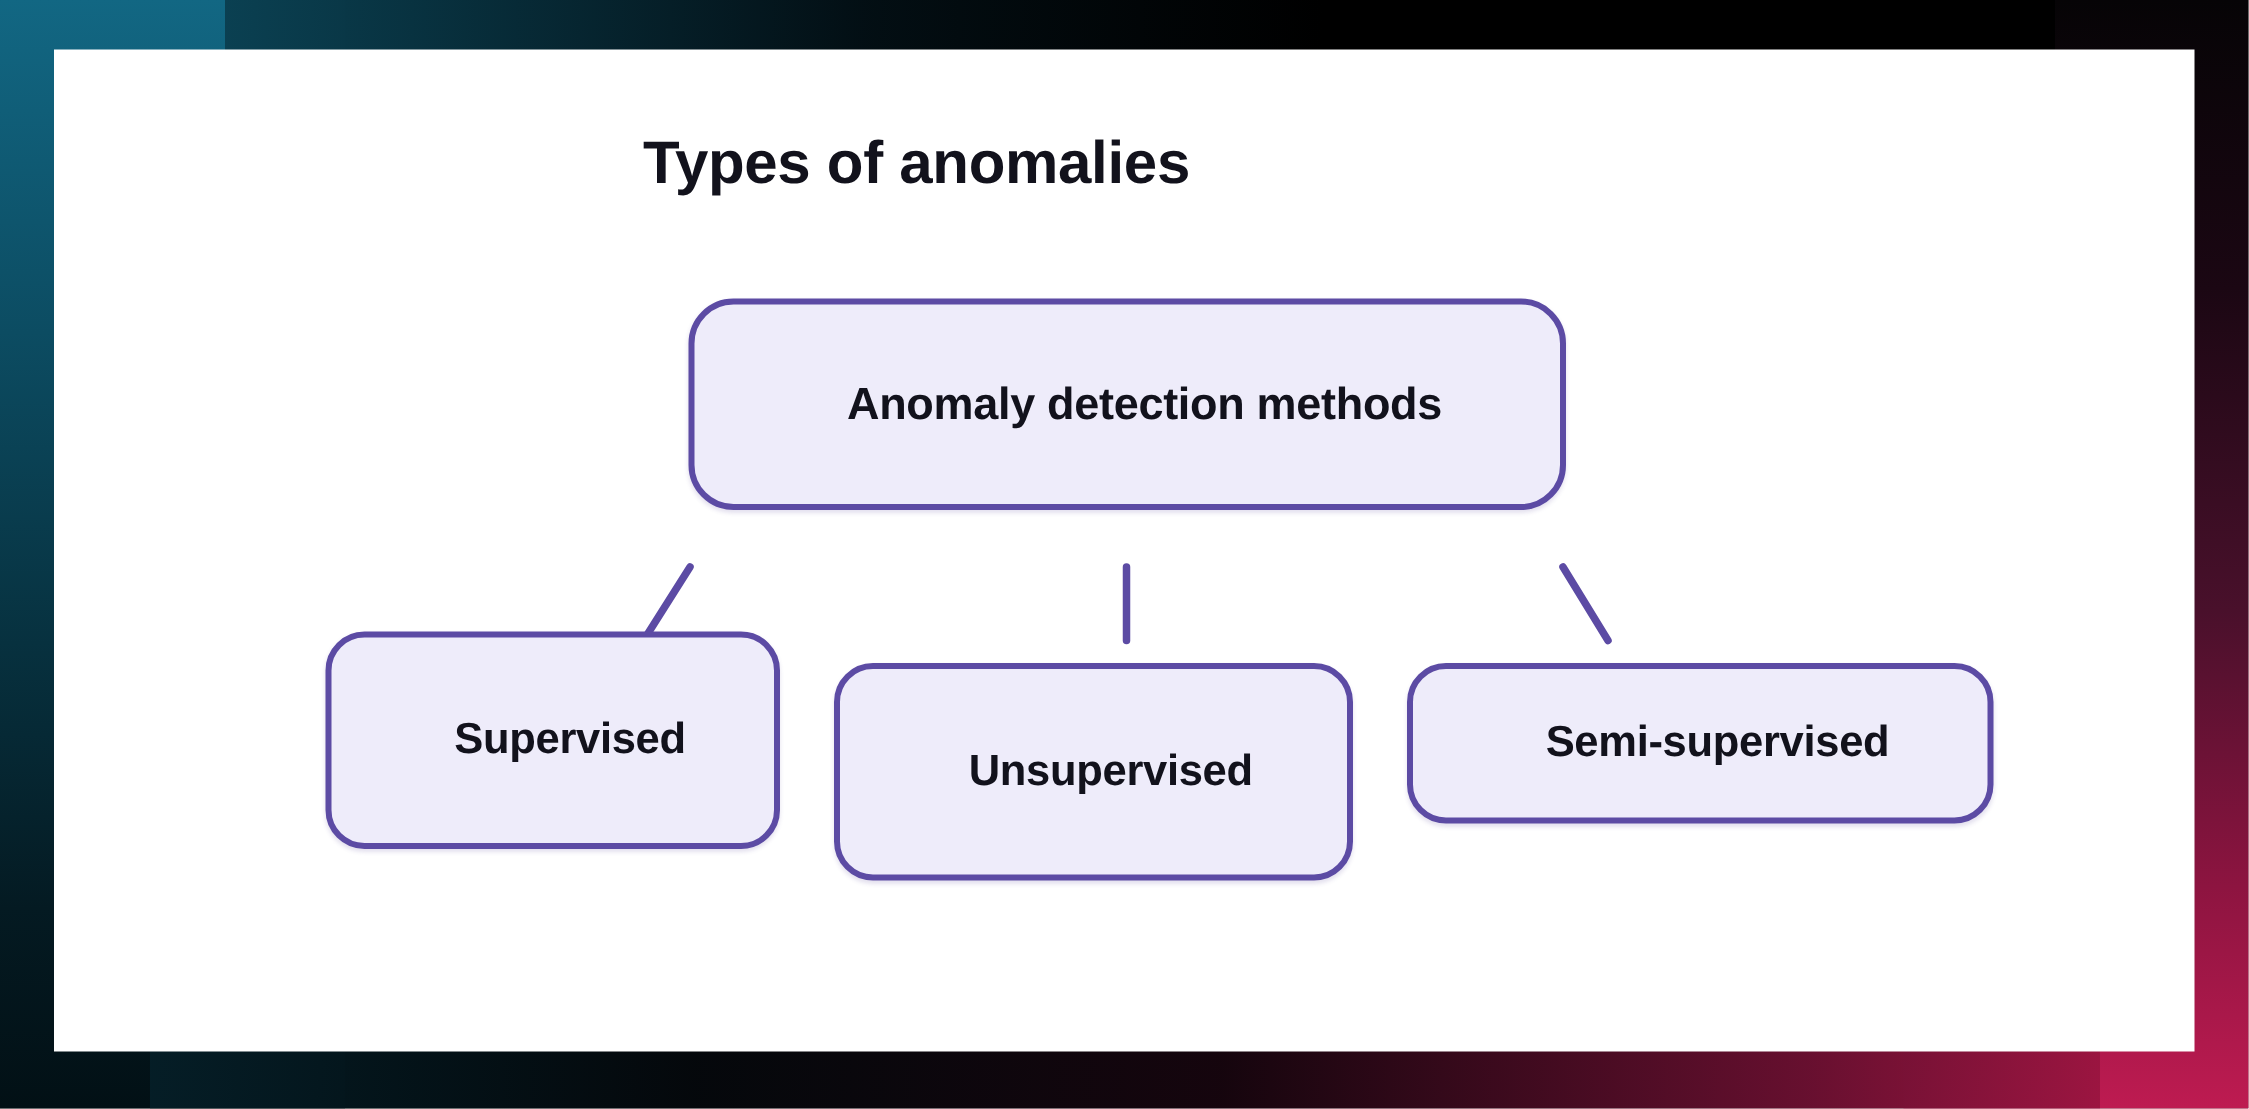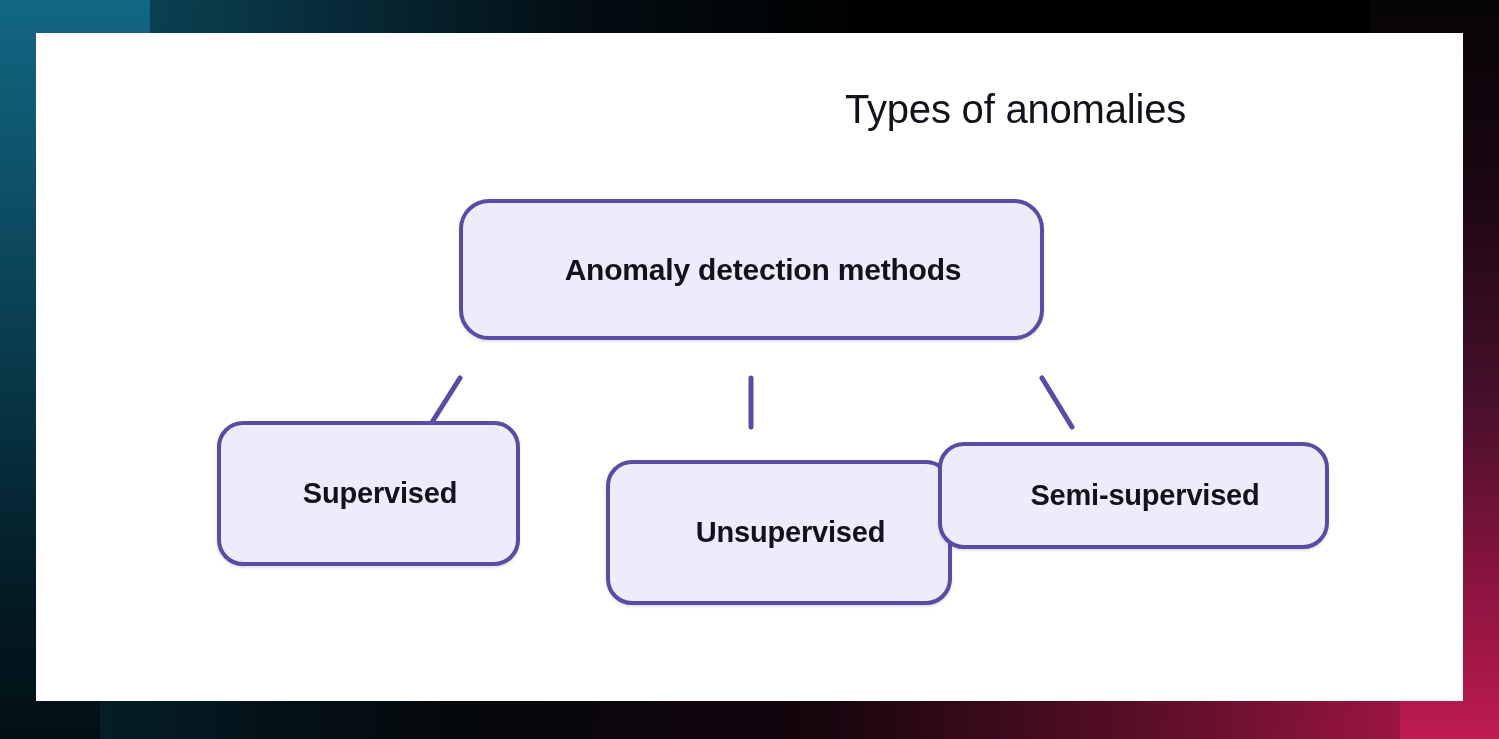--- a/index.html
+++ b/index.html
@@ -63,23 +63,23 @@
     height: 668px;
     background: #ffffff;
   }
 
   
   #diagram-title {
     position: absolute;
     left: 0;
     top: 54px;
     width: 1150px;
-    text-align: right;
+    text-align: center;
     font-size: 40px;
-    font-weight: normal;
+    font-weight: bold;
     color: #12121c;
     letter-spacing: -0.2px;
     white-space: nowrap;
   }
 
   
   #connectors {
     position: absolute;
     left: 0; top: 0;
     width: 1427px;
@@ -117,25 +117,24 @@
   }
   #node-root .node-label { font-size: 30px; }
 
   #node-supervised {
     left: 181px;
     top: 388px;
     width: 303px;
     height: 145px;
   }
   #node-unsupervised {
-    left: 570px;
+    left: 520px;
     top: 409px;
     width: 346px;
     height: 145px;
-    margin-top: 18px;
   }
   #node-semi-supervised {
     left: 902px;
     top: 409px;
     width: 391px;
     height: 107px;
   }
 </style>
 </head>
 <body>

